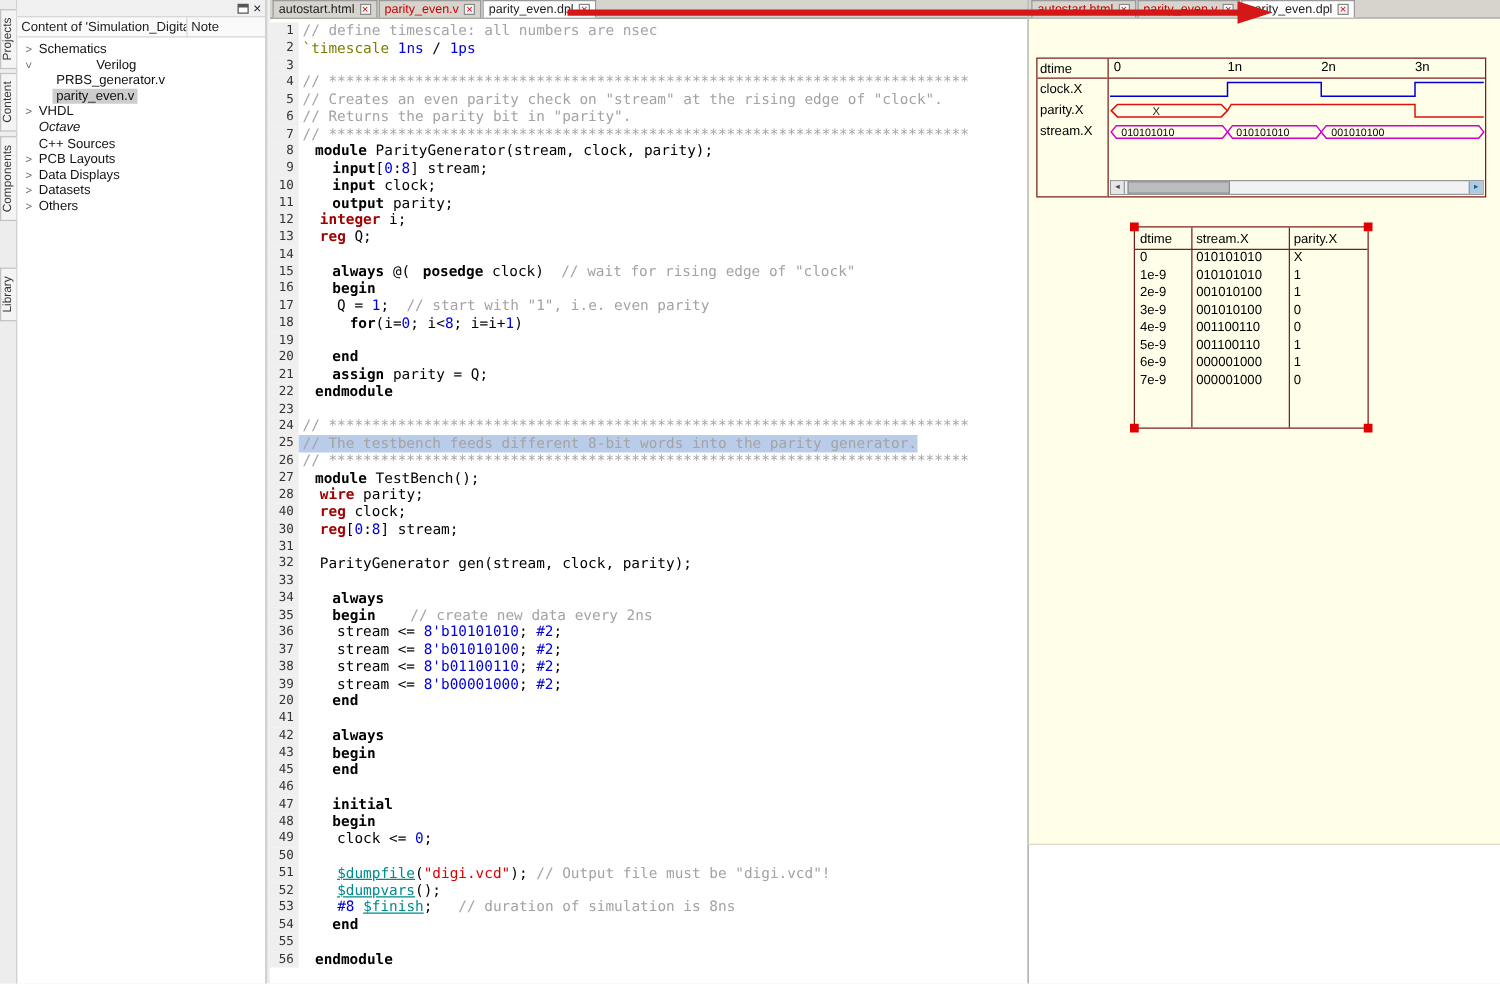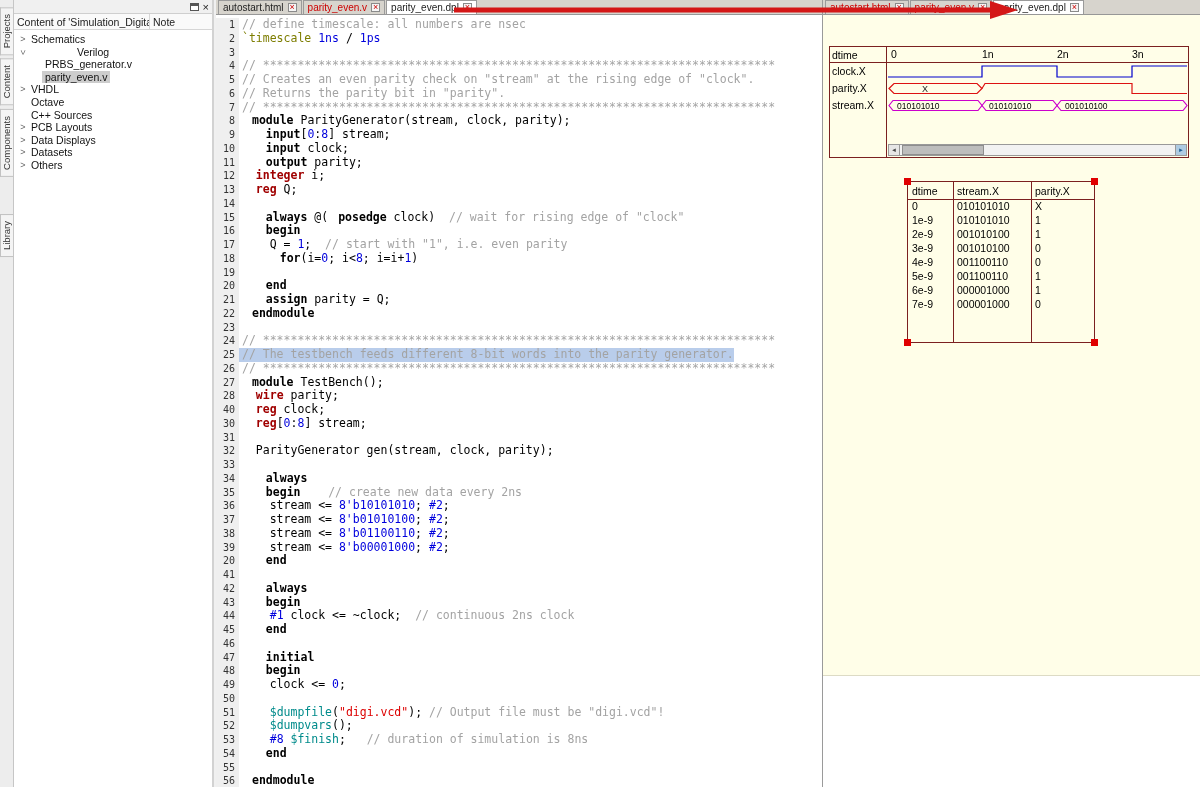--- a/index.html
+++ b/index.html
@@ -42,21 +42,21 @@
   .editor { position:relative; height:772px; overflow:hidden; padding-top:3px; font-family:"DejaVu Sans Mono", monospace; }
   .cl { display:flex; height:13.75px; line-height:13.75px; font-size:11.5px; white-space:pre; }
   .ln { width:23px; min-width:23px; text-align:right; padding-right:4px; background:#efefef; color:#333; font-size:10px; }
   .lt { padding-left:3px; }
   .lt.sel { background:#b9cdeb; }
   .tk-c { color:#a3a3a3; }
   .tk-k { color:#000; font-weight:bold;padding-left:10px; }
   .tk-t { color:#a00000; font-weight:bold; }
   .tk-n { color:#0000dd; }
   .tk-s { color:#dd0000; }
-  .tk-y { color:#008b8b; }
+  .tk-y { color:#008b8b;text-decoration:underline; }
   .tk-d { color:#7d7d00; }
   .tk-p { color:#000; }
 
   
   .display-window { position:absolute; left:822px; top:0; width:378px; height:787px; background:#fff; border-left:1px solid #9a9a9a; }
   .canvas { position:relative; width:100%; height:661px; background:#fffee8; border-bottom:1px solid #dddbc5; }
 
   
   .tdiag { position:absolute; left:6px; top:31px; width:360px; height:112px; border:1px solid #7b2020; display:flex; }
   .td-left { width:57px; border-right:1px solid #7b2020; display:flex; flex-direction:column; font-size:10.5px; color:#000; }
@@ -120,21 +120,21 @@
           <span class="tree-label">PRBS_generator.v</span>
         </div>
         <div class="tree-row selected" style="padding-left: 18px;">
           <span class="chevron"></span>
           <span class="tree-label">parity_even.v</span>
         </div>
         <div class="tree-row" style="padding-left: 4px;">
           <span class="chevron">&gt;</span>
           <span class="tree-label">VHDL</span>
         </div>
-        <div class="tree-row" style="padding-left: 4px;">
+        <div class="tree-row" style="padding-left: 4px; font-style: italic;">
           <span class="chevron"></span>
           <span class="tree-label">Octave</span>
         </div>
         <div class="tree-row" style="padding-left: 4px;">
           <span class="chevron"></span>
           <span class="tree-label">C++ Sources</span>
         </div>
         <div class="tree-row" style="padding-left: 4px;">
           <span class="chevron">&gt;</span>
           <span class="tree-label">PCB Layouts</span>
@@ -207,21 +207,20 @@
           <div class="cl"><span class="ln">34</span><span class="lt"><span class="tk-p">  </span><span class="tk-k">always</span></span></div>
           <div class="cl"><span class="ln">35</span><span class="lt"><span class="tk-p">  </span><span class="tk-k">begin</span><span class="tk-p">    </span><span class="tk-c">// create new data every 2ns</span></span></div>
           <div class="cl"><span class="ln">36</span><span class="lt"><span class="tk-p">    stream &lt;= </span><span class="tk-n">8'b10101010</span><span class="tk-p">; </span><span class="tk-n">#2</span><span class="tk-p">;</span></span></div>
           <div class="cl"><span class="ln">37</span><span class="lt"><span class="tk-p">    stream &lt;= </span><span class="tk-n">8'b01010100</span><span class="tk-p">; </span><span class="tk-n">#2</span><span class="tk-p">;</span></span></div>
           <div class="cl"><span class="ln">38</span><span class="lt"><span class="tk-p">    stream &lt;= </span><span class="tk-n">8'b01100110</span><span class="tk-p">; </span><span class="tk-n">#2</span><span class="tk-p">;</span></span></div>
           <div class="cl"><span class="ln">39</span><span class="lt"><span class="tk-p">    stream &lt;= </span><span class="tk-n">8'b00001000</span><span class="tk-p">; </span><span class="tk-n">#2</span><span class="tk-p">;</span></span></div>
           <div class="cl"><span class="ln">20</span><span class="lt"><span class="tk-p">  </span><span class="tk-k">end</span></span></div>
           <div class="cl"><span class="ln">41</span><span class="lt"></span></div>
           <div class="cl"><span class="ln">42</span><span class="lt"><span class="tk-p">  </span><span class="tk-k">always</span></span></div>
           <div class="cl"><span class="ln">43</span><span class="lt"><span class="tk-p">  </span><span class="tk-k">begin</span></span></div>
-          <div class="cl"><span class="ln">44</span><span class="lt"><span class="tk-p">    </span><span class="tk-n">#1</span><span class="tk-p"> clock &lt;= ~clock;  </span><span class="tk-c">// continuous 2ns clock</span></span></div>
           <div class="cl"><span class="ln">45</span><span class="lt"><span class="tk-p">  </span><span class="tk-k">end</span></span></div>
           <div class="cl"><span class="ln">46</span><span class="lt"></span></div>
           <div class="cl"><span class="ln">47</span><span class="lt"><span class="tk-p">  </span><span class="tk-k">initial</span></span></div>
           <div class="cl"><span class="ln">48</span><span class="lt"><span class="tk-p">  </span><span class="tk-k">begin</span></span></div>
           <div class="cl"><span class="ln">49</span><span class="lt"><span class="tk-p">    clock &lt;= </span><span class="tk-n">0</span><span class="tk-p">;</span></span></div>
           <div class="cl"><span class="ln">50</span><span class="lt"></span></div>
           <div class="cl"><span class="ln">51</span><span class="lt"><span class="tk-p">    </span><span class="tk-y">$dumpfile</span><span class="tk-p">(</span><span class="tk-s">"digi.vcd"</span><span class="tk-p">); </span><span class="tk-c">// Output file must be "digi.vcd"!</span></span></div>
           <div class="cl"><span class="ln">52</span><span class="lt"><span class="tk-p">    </span><span class="tk-y">$dumpvars</span><span class="tk-p">();</span></span></div>
           <div class="cl"><span class="ln">53</span><span class="lt"><span class="tk-p">    </span><span class="tk-n">#8</span><span class="tk-p"> </span><span class="tk-y">$finish</span><span class="tk-p">;   </span><span class="tk-c">// duration of simulation is 8ns</span></span></div>
           <div class="cl"><span class="ln">54</span><span class="lt"><span class="tk-p">  </span><span class="tk-k">end</span></span></div>

